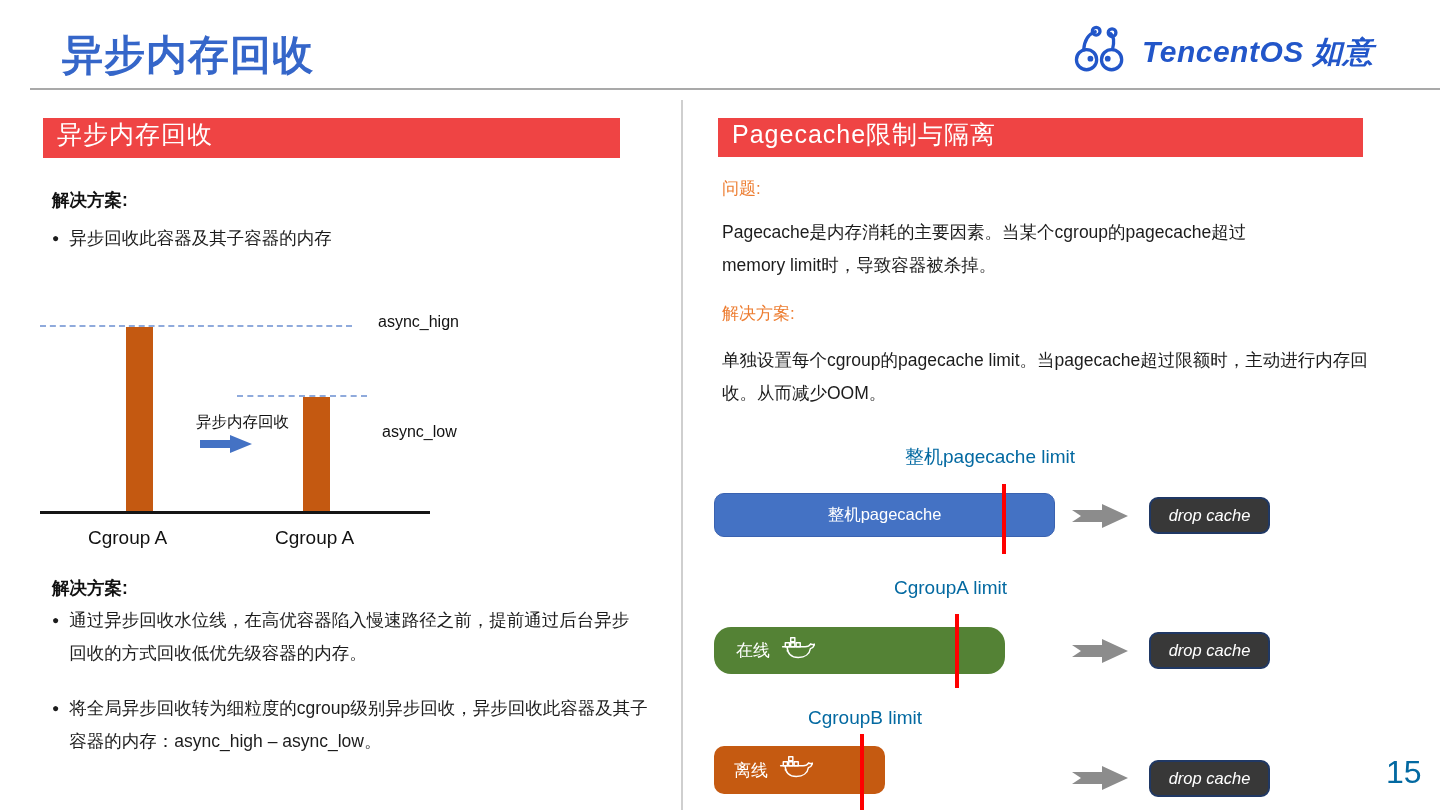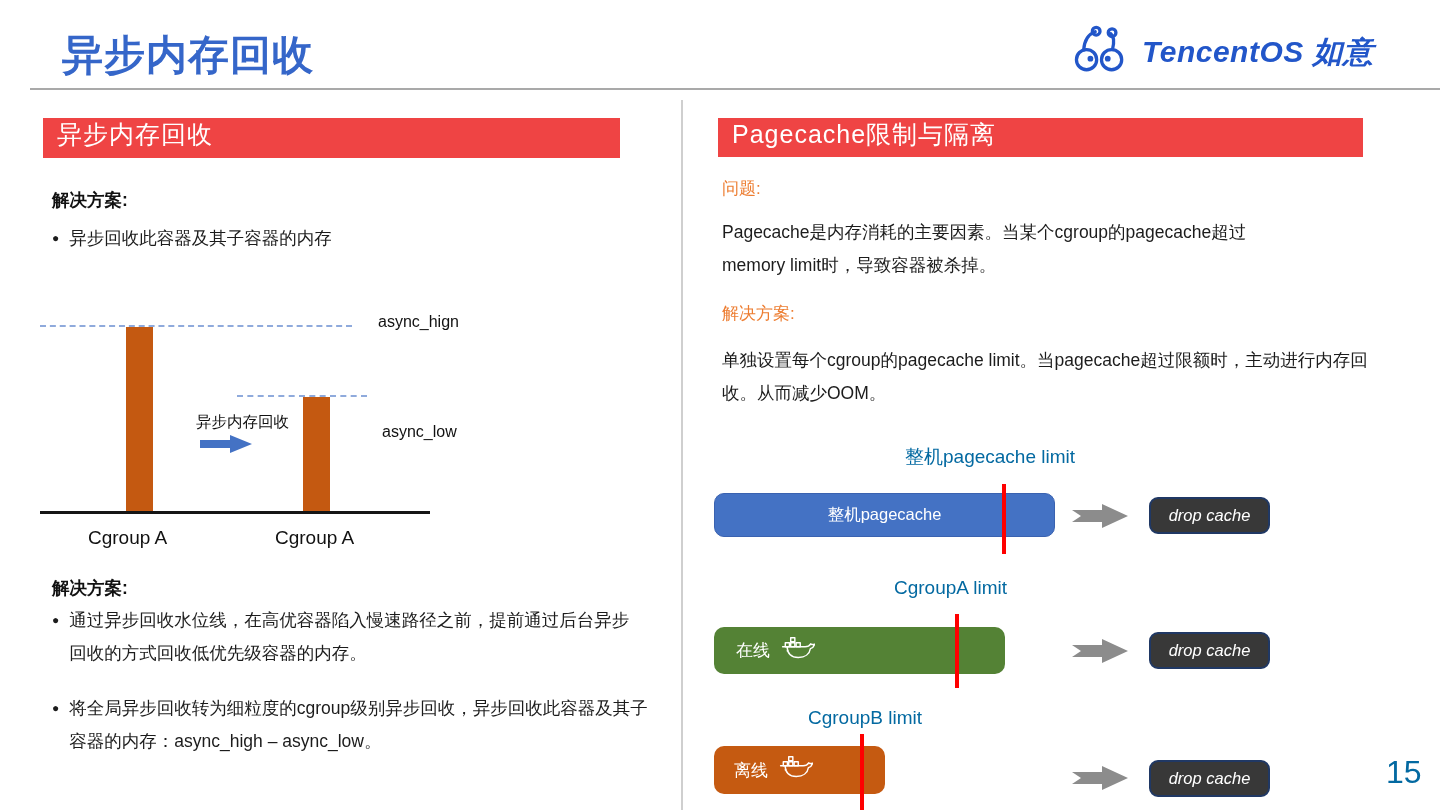--- a/index.html
+++ b/index.html
@@ -43,21 +43,21 @@
   .chart-label{ font-size:16px; color:#111; }
   .cgroup-label{ font-size:19px; color:#111; }
   .reclaim-text{ font-size:15.5px; color:#111; }
 
   
   .limit-label{ font-size:19px; color:#0369a1; }
   .cache-bar{ border-radius:10px; color:#fff; display:flex; align-items:center; }
   .bar-machine{ left:714px; top:493px; width:341px; height:44px; background:#4472C4;
                 border:1.5px solid #3A62B0; justify-content:center; font-size:16.5px; }
   .bar-online{ left:714px; top:627px; width:291px; height:47px; background:#548235;
-               padding-left:22px; gap:9px; font-size:17px; }
+               padding-left:22px; gap:9px; font-size:17px;border-radius:17px; }
   .bar-offline{ left:714px; top:746px; width:171px; height:48px; background:#C55A11;
                 padding-left:20px; gap:9px; font-size:17px; }
   .limit-line{ width:4px; background:#FF0000; }
   .drop-box{
     width:121px; height:37px; background:#383838; border:2px solid #203864;
     border-radius:9px; color:#fff; font-size:16.5px;
     display:flex; align-items:center; justify-content:center;font-style:italic;
   }
   .page-number{ left:1386px; top:754px; font-size:32px; color:#0369a1; }
 </style>

